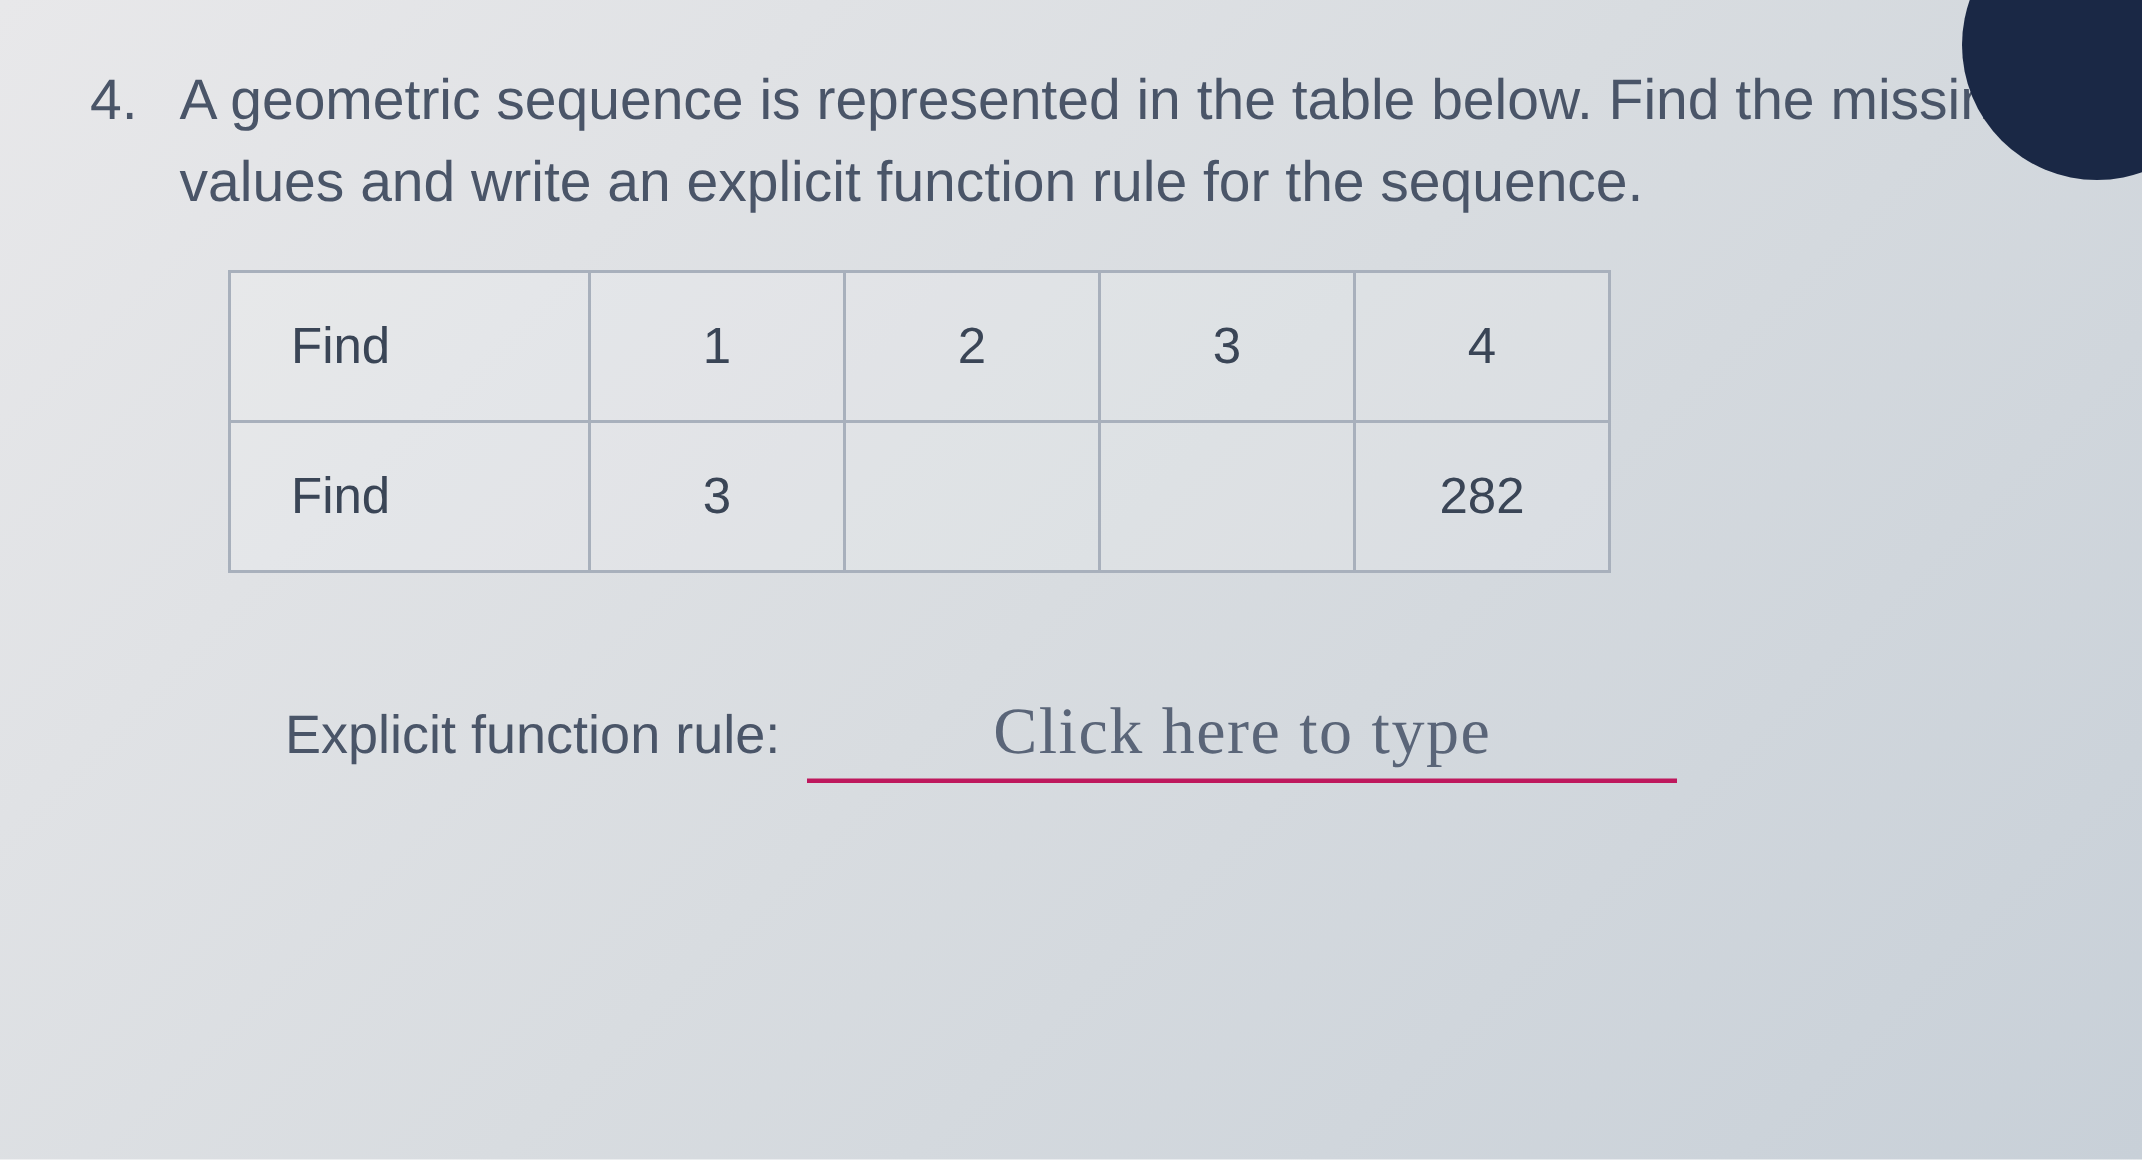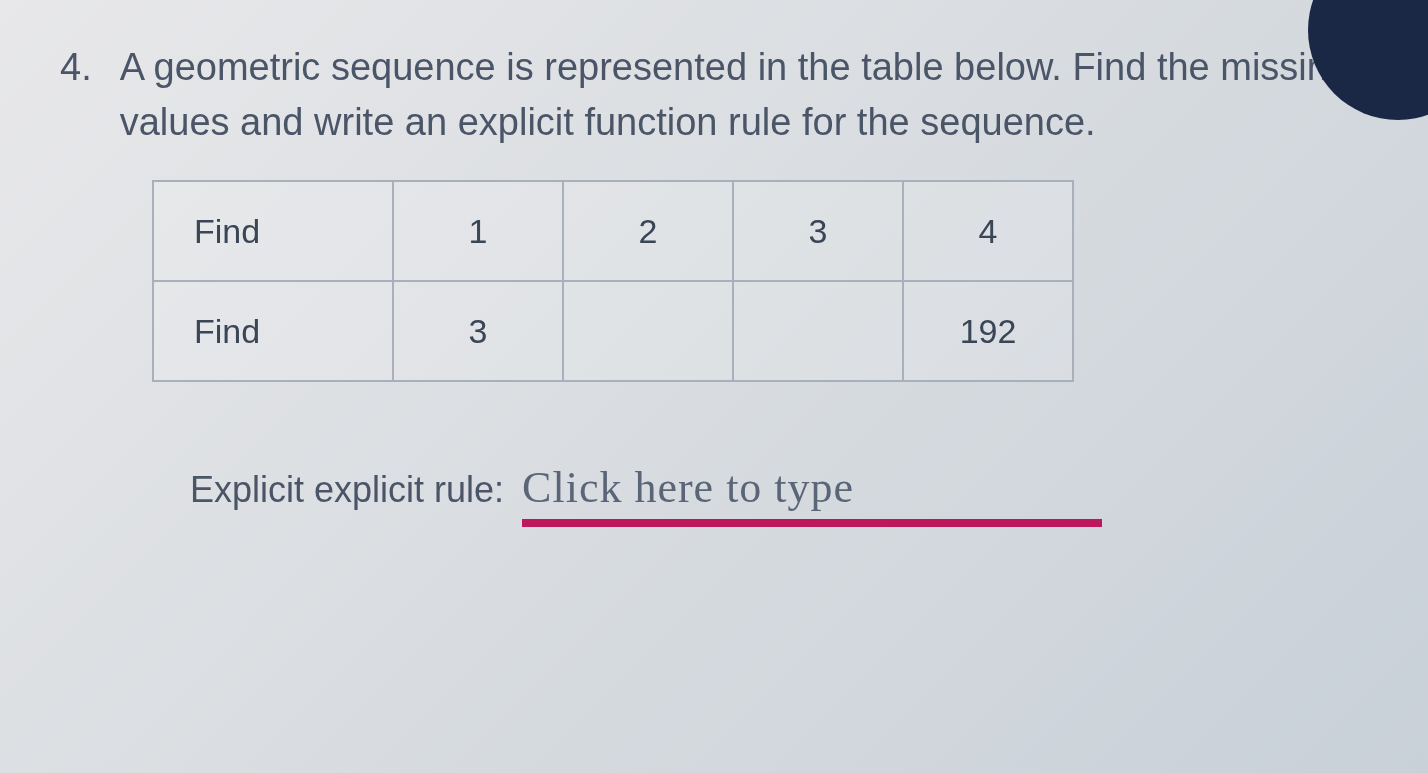--- a/index.html
+++ b/index.html
@@ -71,23 +71,24 @@
       margin-left: 130px;
       display: flex;
       align-items: baseline;
       gap: 18px;
     }
     .answer-label {
       font-size: 36px;
       color: #4a5568;
     }
     .answer-input-wrap {
-      border-bottom: 8px solid #be185d;
+      border-bottom: 3px solid #be185d;
       min-width: 580px;
       padding-bottom: 6px;
+      text-align: center;
     }
     .answer-placeholder {
       font-size: 44px;
       color: #5a6578;
       font-family: Georgia, 'Times New Roman', serif;
       letter-spacing: 1px;
     }
   </style>
 </head>
 <body>
@@ -107,24 +108,24 @@
       <td class="data-cell">1</td>
       <td class="data-cell">2</td>
       <td class="data-cell">3</td>
       <td class="data-cell">4</td>
     </tr>
     <tr>
       <td class="label-cell">Find</td>
       <td class="data-cell">3</td>
       <td class="data-cell"></td>
       <td class="data-cell"></td>
-      <td class="data-cell">192</td>
+      <td class="data-cell">282</td>
     </tr>
   </tbody>
     </table>
 </div>
 
 <div class="answer-row">
-  <div class="answer-label">Explicit explicit rule:</div>
+  <div class="answer-label">Explicit function rule:</div>
   <div class="answer-input-wrap">
     <span class="answer-placeholder">Click here to type</span>
   </div>
 </div>
 
 </body></html>

